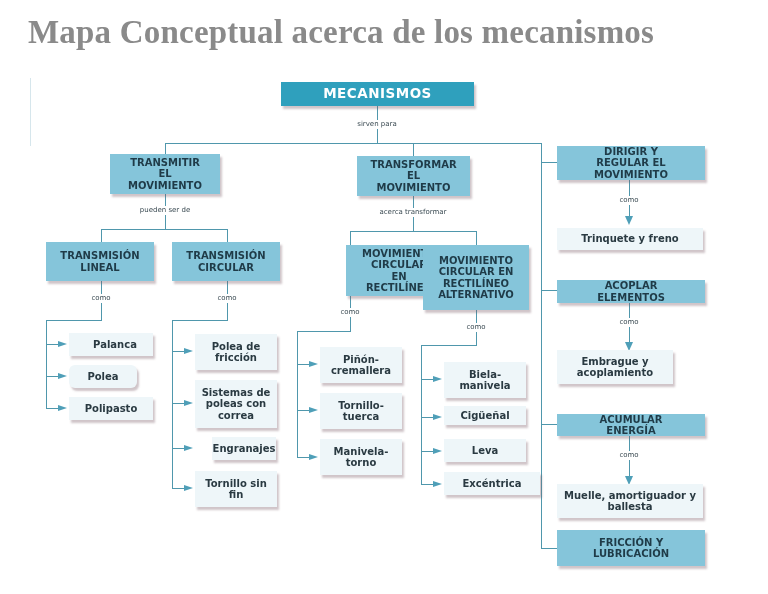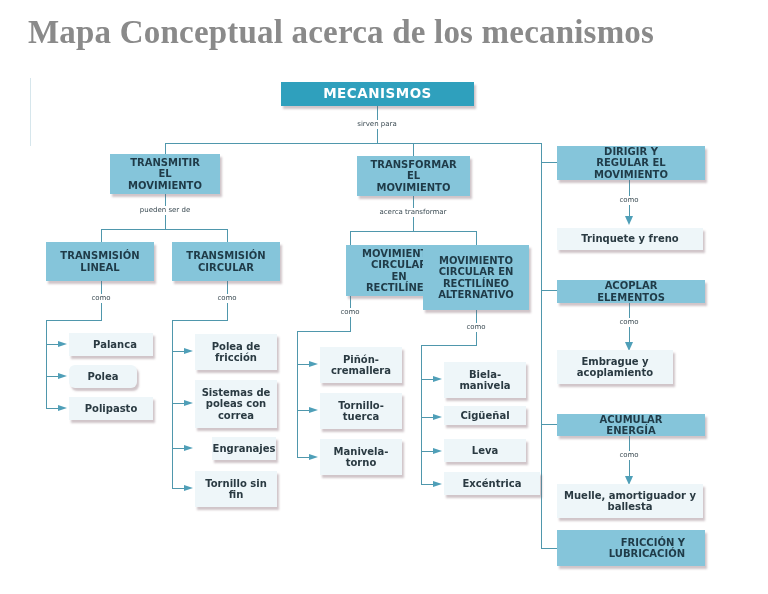--- a/index.html
+++ b/index.html
@@ -115,21 +115,21 @@
   </div>
 <div class="box cat" style="left:557px;top:146px;width:148px;height:34px;">
     <span>DIRIGIR Y REGULAR EL MOVIMIENTO</span>
   </div>
 <div class="box cat" style="left:557px;top:280px;width:148px;height:23px;">
     <span>ACOPLAR ELEMENTOS</span>
   </div>
 <div class="box cat" style="left:557px;top:414px;width:148px;height:22px;">
     <span>ACUMULAR ENERGÍA</span>
   </div>
-<div class="box cat" style="left:557px;top:530px;width:148px;height:36px;text-align:right;">
+<div class="box cat" style="left:557px;top:530px;width:148px;height:36px;">
     <span>FRICCIÓN Y LUBRICACIÓN</span>
   </div>
 
 <div class="box cat" style="left:46px;top:242px;width:108px;height:39px;">
     <span>TRANSMISIÓN LINEAL</span>
   </div>
 <div class="box cat" style="left:172px;top:242px;width:108px;height:39px;">
     <span>TRANSMISIÓN CIRCULAR</span>
   </div>
 <div class="box cat" style="left:298px;top:245px;width:106px;height:51px;margin-left:48px;">

